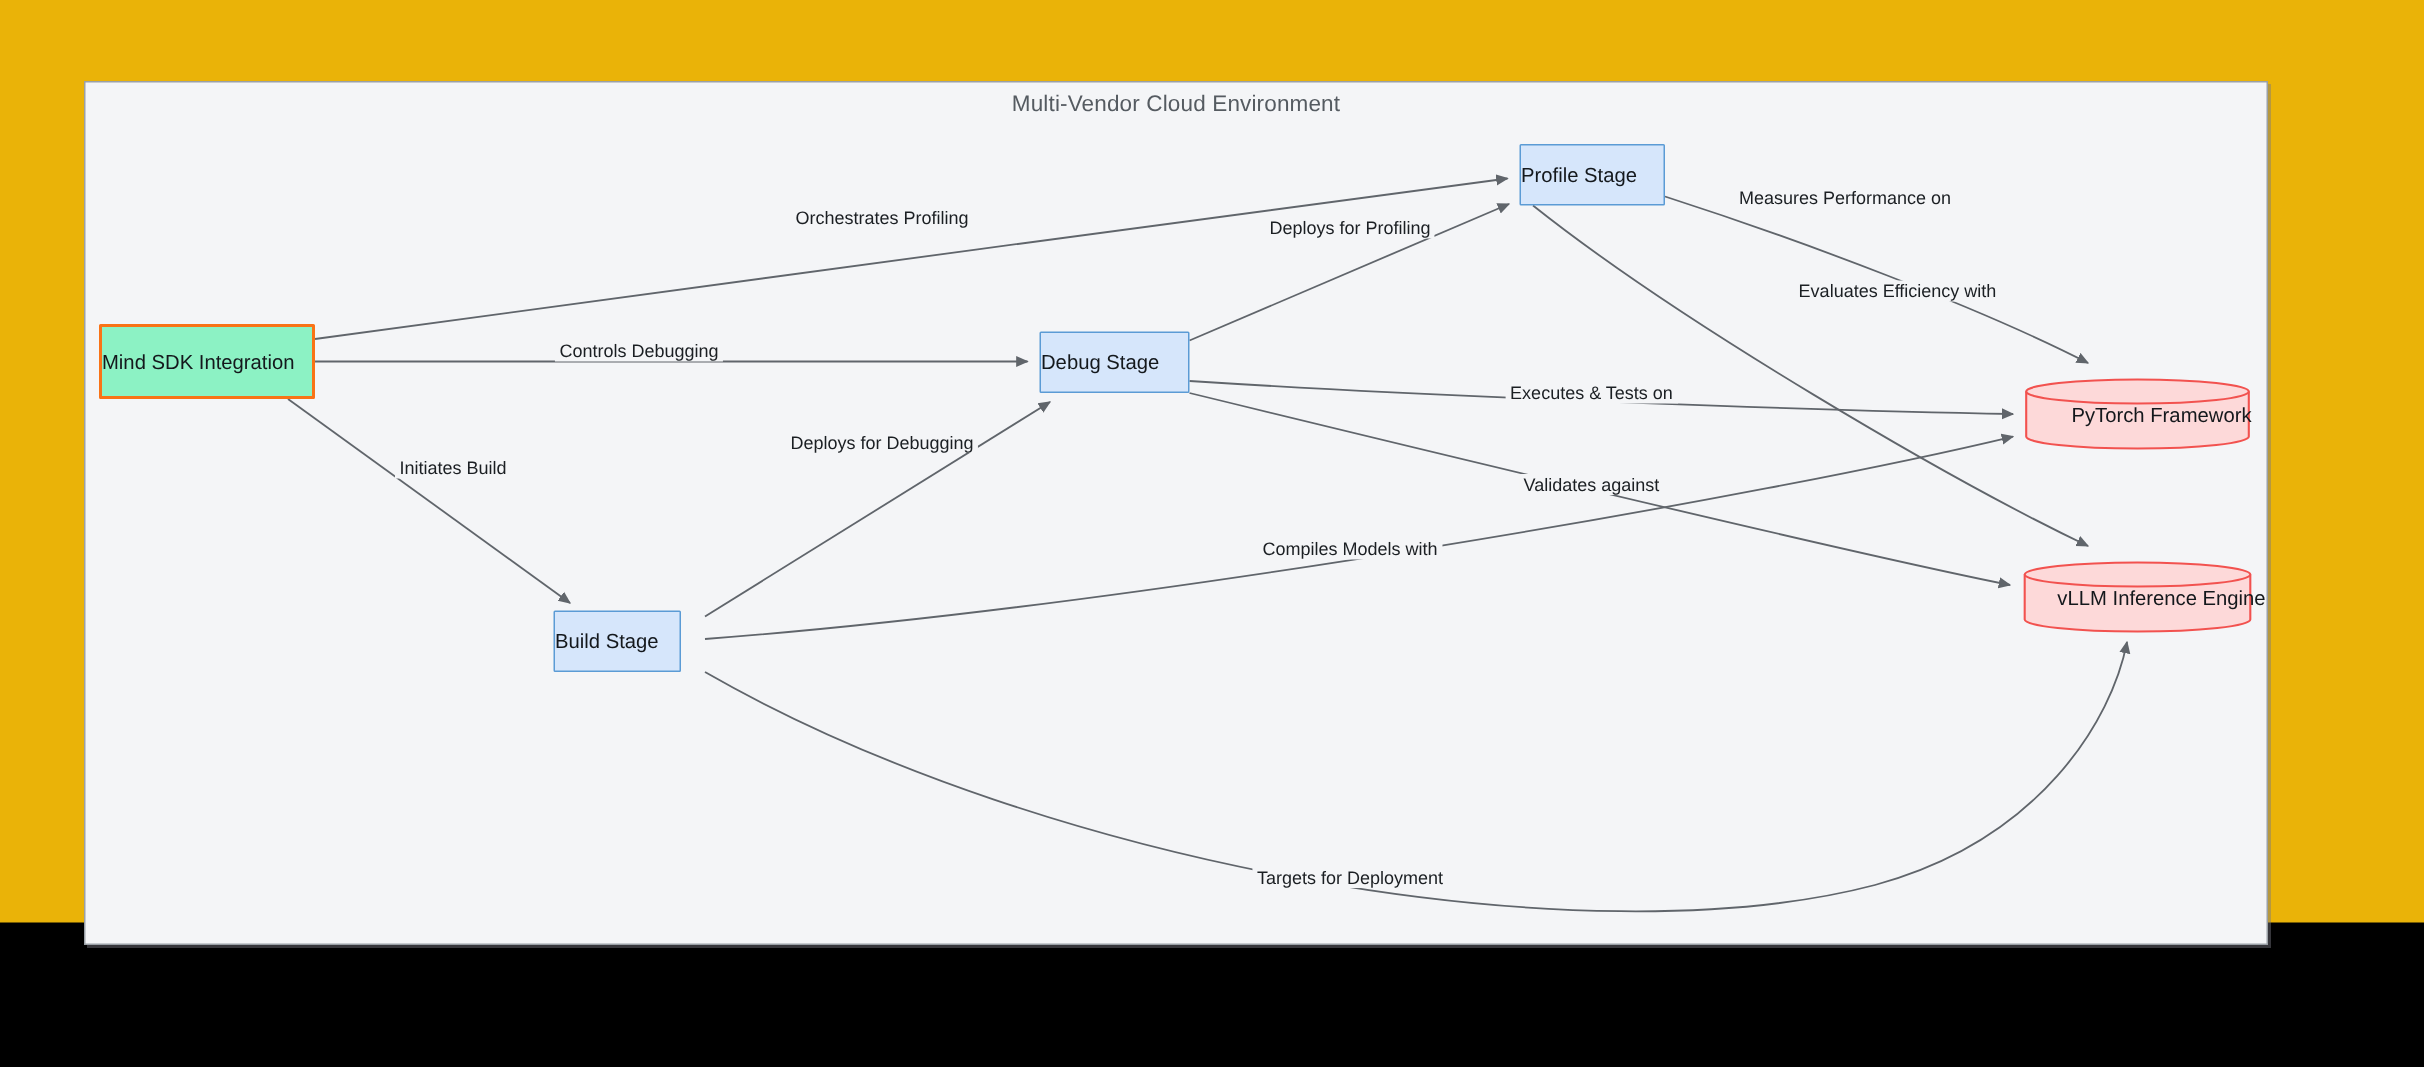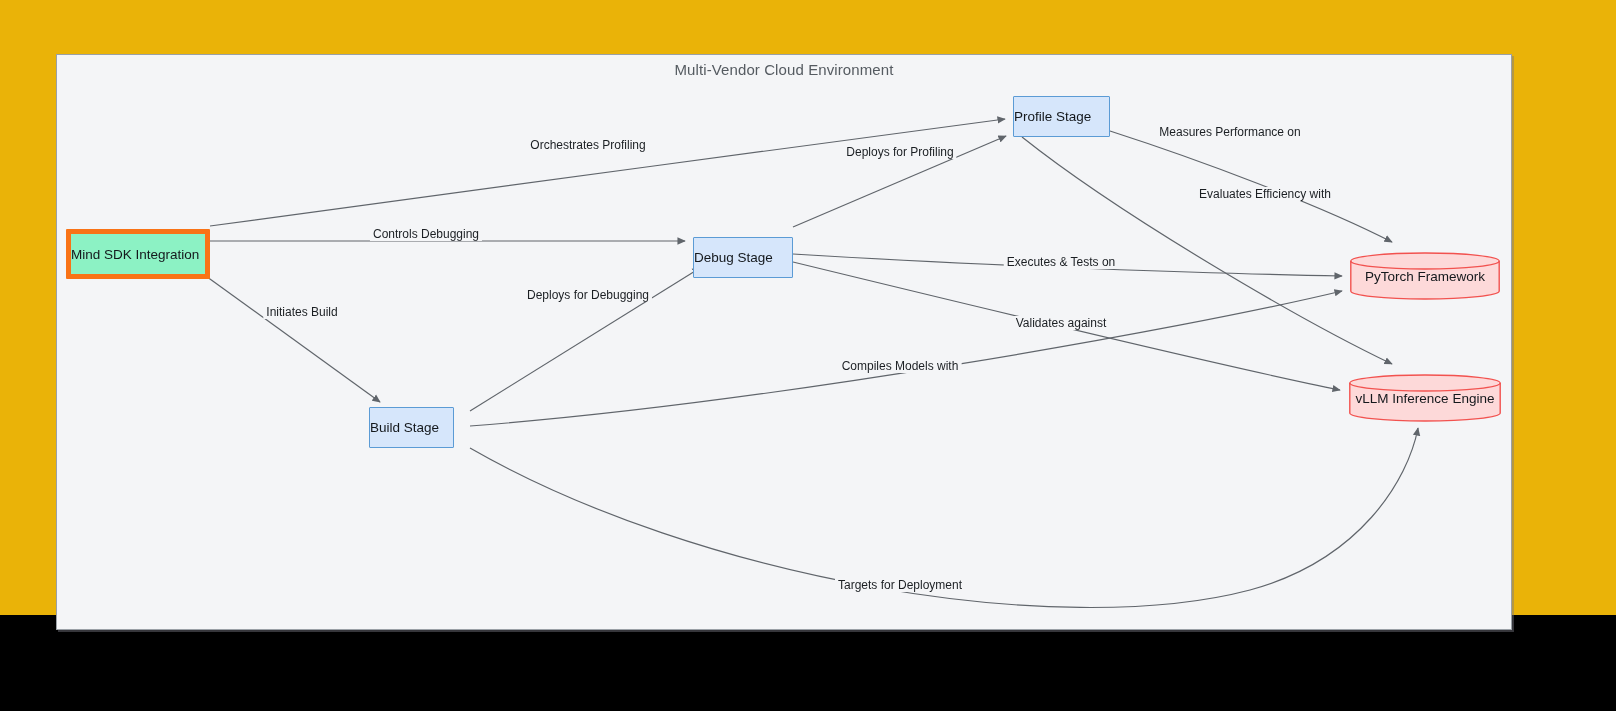--- a/index.html
+++ b/index.html
@@ -59,29 +59,29 @@
     justify-content: flex-start;
     font-size: 13.5px;
     color: #14181c;
     white-space: nowrap;
   }
   .node-rect {
     border-radius: 1px;
   }
   .node-start {
     background: #8cf2c4;
-    border: 5px solid #f97316;
-    margin-top: 13px;
+    border: 2px solid #f97316;
   }
   .node-stage {
     background: #d6e6fb;
     border: 1px solid #5b9bd5;
   }
   .node-db-wrap {
     position: absolute;
+    padding-left: 32px;
   }
   .node-db-wrap svg {
     position: absolute;
     left: 0;
     top: 0;
     overflow: visible;
   }
   .node-db-label {
     position: absolute;
     left: 0;
@@ -134,21 +134,21 @@
         <path d="M 793 262 C 990 310, 1240 370, 1340 390" class="edge-path" marker-end="url(#arrowhead)"></path>
         <path d="M 470 426 C 760 404, 1180 330, 1342 291" class="edge-path" marker-end="url(#arrowhead)"></path>
         <path d="M 470 448 C 700 580, 1060 640, 1250 590 C 1360 560, 1408 480, 1418 428" class="edge-path" marker-end="url(#arrowhead)"></path>
       </g>
   </svg>
 
   <div id="node-layer">
       <div class="node node-rect node-start" style="left: 66px; top: 216px; width: 144px; height: 50px;">
         <span>Mind SDK Integration</span>
       </div>
-      <div class="node node-rect node-stage" style="left: 693px; top: 221px; width: 100px; height: 41px; margin-top: 16px;">
+      <div class="node node-rect node-stage" style="left: 693px; top: 221px; width: 100px; height: 41px;">
         <span>Debug Stage</span>
       </div>
       <div class="node node-rect node-stage" style="left: 1013px; top: 96px; width: 97px; height: 41px;">
         <span>Profile Stage</span>
       </div>
       <div class="node node-rect node-stage" style="left: 369px; top: 407px; width: 85px; height: 41px;">
         <span>Build Stage</span>
       </div>
       <div class="node-db-wrap" style="left: 1350px; top: 253px; width: 150px; height: 46px;">
         <svg width="150" height="46" viewBox="0 0 150 46">

